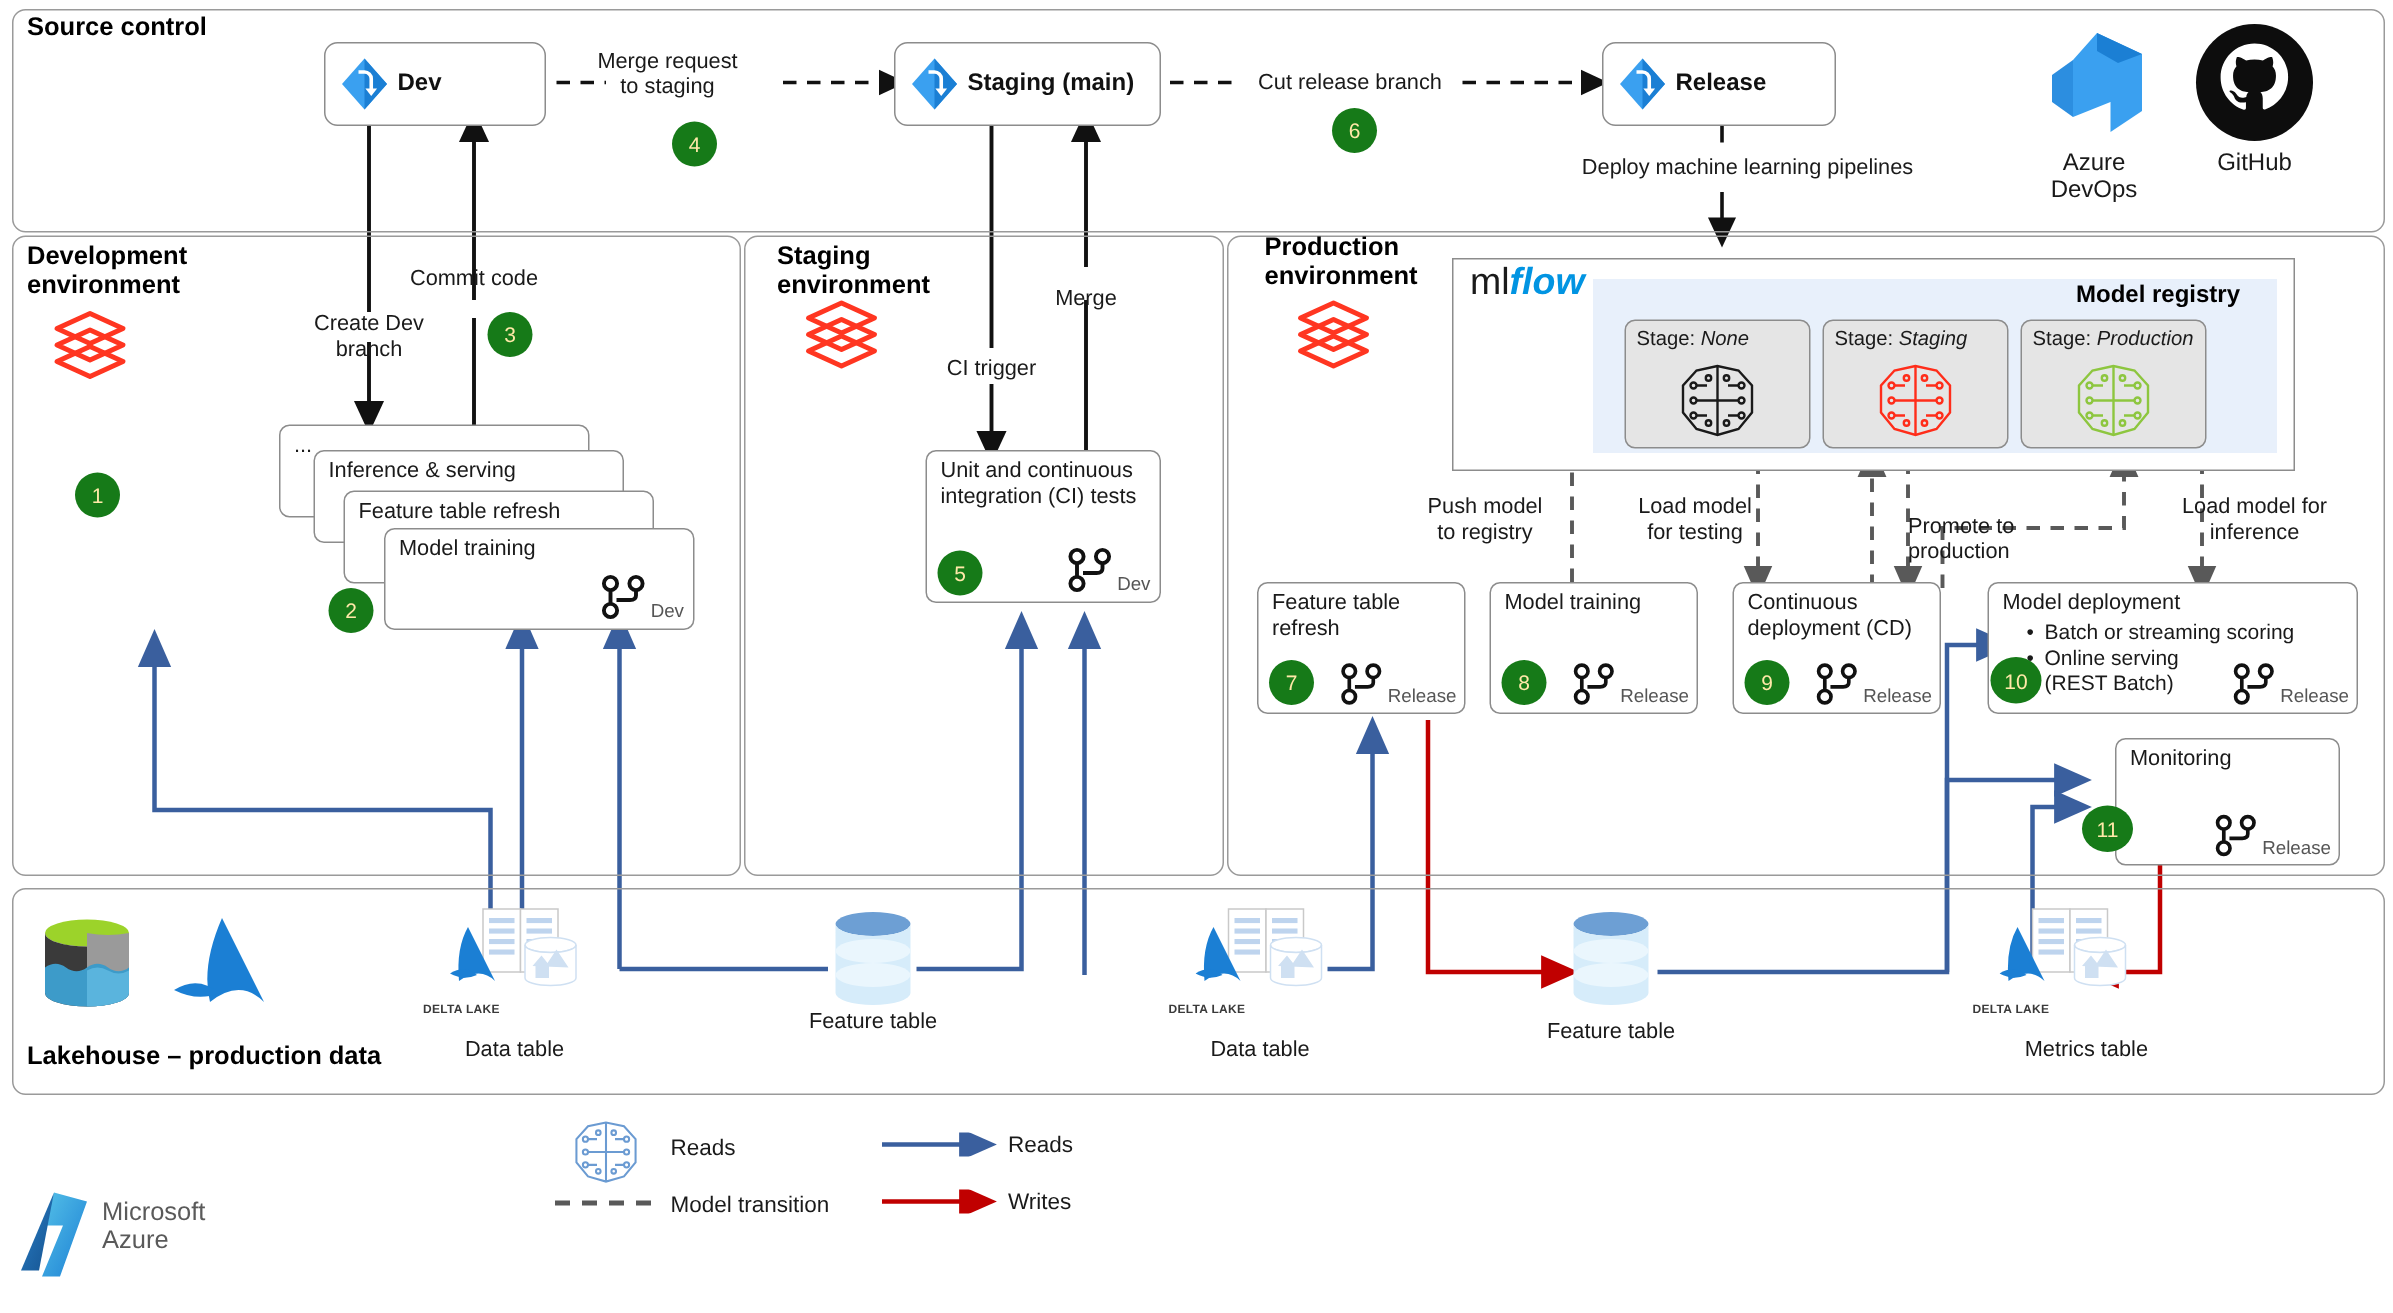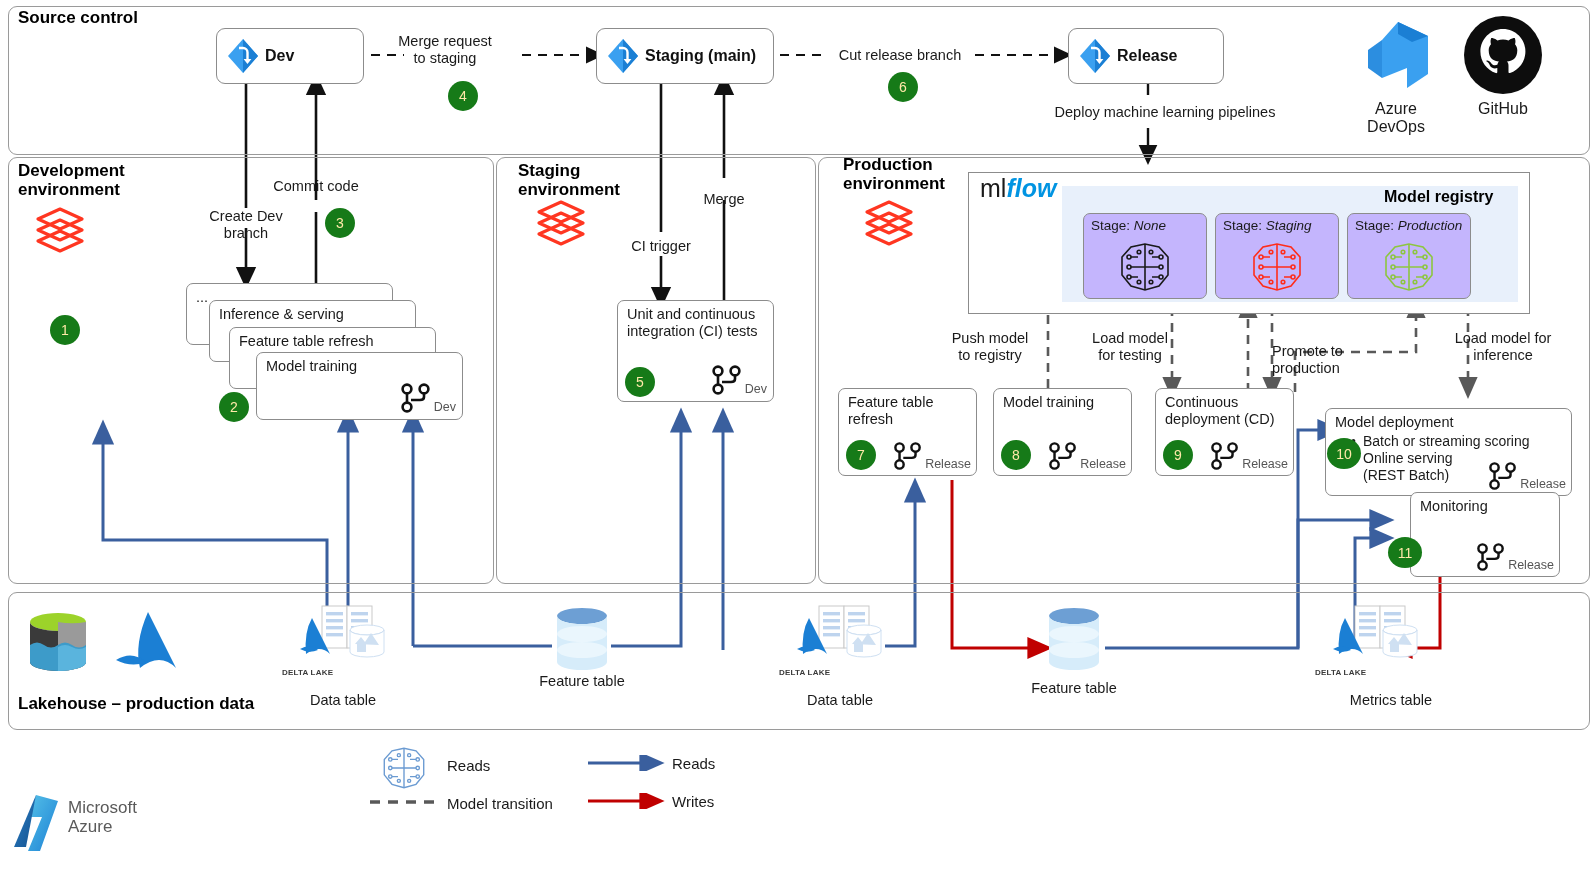--- a/index.html
+++ b/index.html
@@ -35,21 +35,21 @@
   .albl{position:absolute;font-size:14.5px;line-height:1.2;color:#1a1a1a;text-align:center;white-space:pre-line;}
 
   
   .gitb{position:absolute;display:flex;align-items:flex-end;gap:1px;}
   .gitb .env{font-size:12.5px;color:#555;margin-bottom:1px;}
 
   
   .registry{position:absolute;border:1.4px solid #8c8c8c;background:#fff;}
   .registry-inner{position:absolute;background:#e8f0fb;}
   .registry-title{position:absolute;font-weight:bold;font-size:16px;color:#000;}
-  .stagecard{position:absolute;border:1.3px solid #8c8c8c;border-radius:7px;background:#c4b5fd;}
+  .stagecard{position:absolute;border:1.3px solid #8c8c8c;border-radius:7px;background:#e5e5e5;}
   .stagecard .sl{position:absolute;left:7px;top:4px;font-size:13.5px;color:#1a1a1a;white-space:nowrap;}
   .stagecard .sl i{font-style:italic;}
 
   
   .dlabel{position:absolute;font-size:14.5px;color:#1a1a1a;text-align:center;}
   .deltatxt{position:absolute;font-size:8px;font-weight:bold;color:#3a3a3a;letter-spacing:.2px;}
 
   
   .lg-txt{position:absolute;font-size:15px;color:#1a1a1a;}
   
@@ -425,21 +425,21 @@
             <circle cx="8" cy="26" r="4.4"></circle>
         <path d="M8 12.4 L8 21.6"></path>
             <path d="M25 12.4 L25 16 Q25 19 21 19 L12 19"></path>
       </g>
     </svg>
     <span class="env">Release</span>
   </div>
 </div>
 <div class="step" style="left:1163px;top:440px;">9</div>
 
-<div class="nbox" style="left:1325px;top:388px;width:245px;height:86px;margin-top:20px;">
+<div class="nbox" style="left:1325px;top:388px;width:245px;height:86px;">
   <div class="ttl">Model deployment</div>
   <div class="bullets" style="left:25px;top:24px;">
     <div>
           <span class="bt">•</span>
           <span>Batch or streaming scoring</span>
         </div>
     <div>
           <span class="bt">•</span>
           <span style="white-space:pre-line;">Online serving
 (REST Batch)</span>

